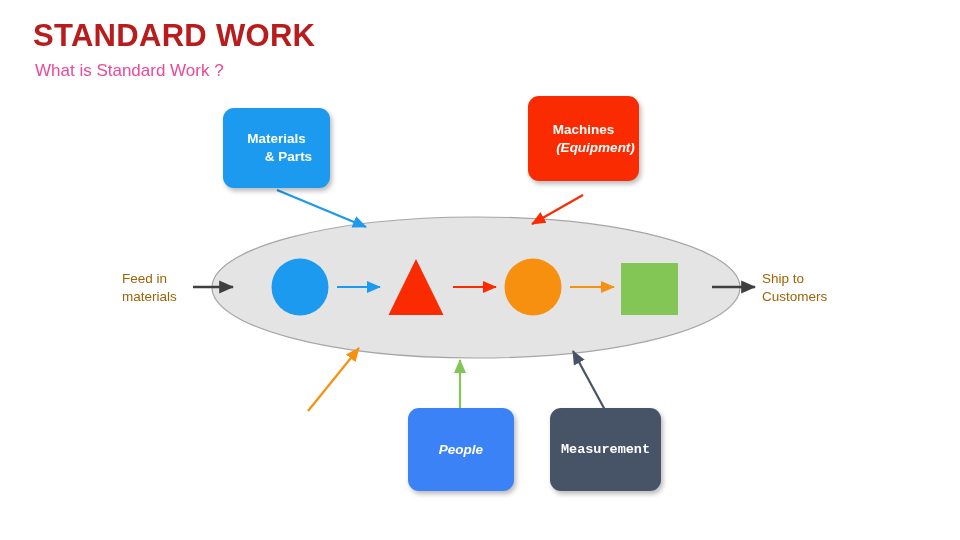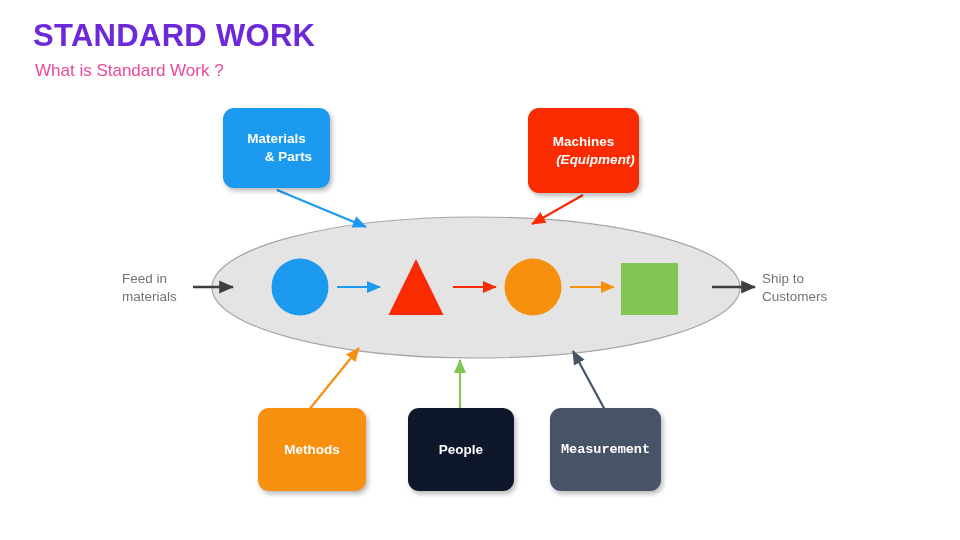--- a/index.html
+++ b/index.html
@@ -22,21 +22,21 @@
     background: #ffffff;
   }
 
   
   #title {
     position: absolute;
     left: 33px;
     top: 18px;
     font-size: 31px;
     font-weight: bold;
-    color: #6d28d9;
+    color: #b91c1c;
     letter-spacing: 0.3px;
     white-space: nowrap;
   }
   #subtitle {
     position: absolute;
     left: 35px;
     top: 61px;
     font-size: 17px;
     font-weight: normal;
     color: #ec4899;
@@ -63,30 +63,30 @@
     color: #ffffff;
     font-size: 13.5px;
     font-weight: bold;
     line-height: 1.32;
     box-sizing: border-box;
   }
   .node .l2 { display: block; margin-left: 24px; }
   .node .ital { font-style: italic; text-align: right; }
 
   #node-materials  { left: 223px; top: 108px; width: 107px; height: 80px;  background: #1C9AEF; }
-  #node-machines   { left: 528px; top: 108px; width: 111px; height: 85px;  background: #FA2B00; }
+  #node-machines   { left: 528px; top: 96px; width: 111px; height: 85px;  background: #FA2B00; }
   #node-methods    { left: 258px; top: 408px; width: 108px; height: 83px;  background: #F7900F; }
-  #node-people     { left: 408px; top: 408px; width: 106px; height: 83px;  background: #0f172a; }
+  #node-people     { left: 408px; top: 408px; width: 106px; height: 83px;  background: #3b82f6; font-style: italic; }
   #node-measurement{ left: 550px; top: 408px; width: 111px; height: 83px;  background: #475468; font-family: Liberation Mono, monospace; }
 
   
   .caption {
     position: absolute;
     font-size: 13.5px;
-    color: #737373;
+    color: #a16207;
     line-height: 1.35;
     white-space: nowrap;
   }
   #caption-feed { left: 122px; top: 270px; }
   #caption-ship { left: 762px; top: 270px; }
 </style>
 </head>
 <body>
 
 <div id="slide">
@@ -144,23 +144,20 @@
     </div>
   </div>
 
   <div class="node" id="node-machines">
     <div>
       <span>Machines</span>
       <span class="l2 ital">(Equipment)</span>
     </div>
   </div>
 
-  <div class="node" id="node-methods">
-    <span>Methods</span>
-  </div>
 
   <div class="node" id="node-people">
     <span>People</span>
   </div>
 
   <div class="node" id="node-measurement">
     <span>Measurement</span>
   </div>
 
   <div class="caption" id="caption-feed">

